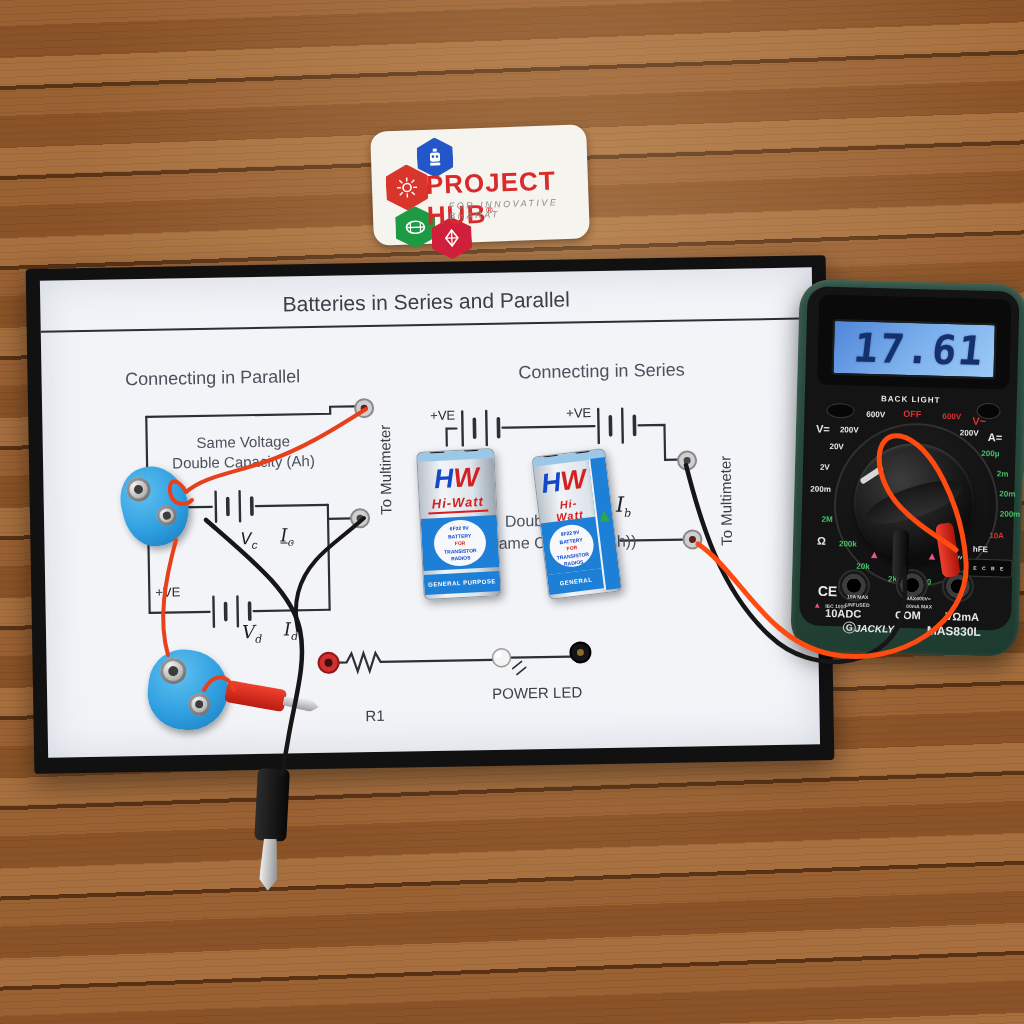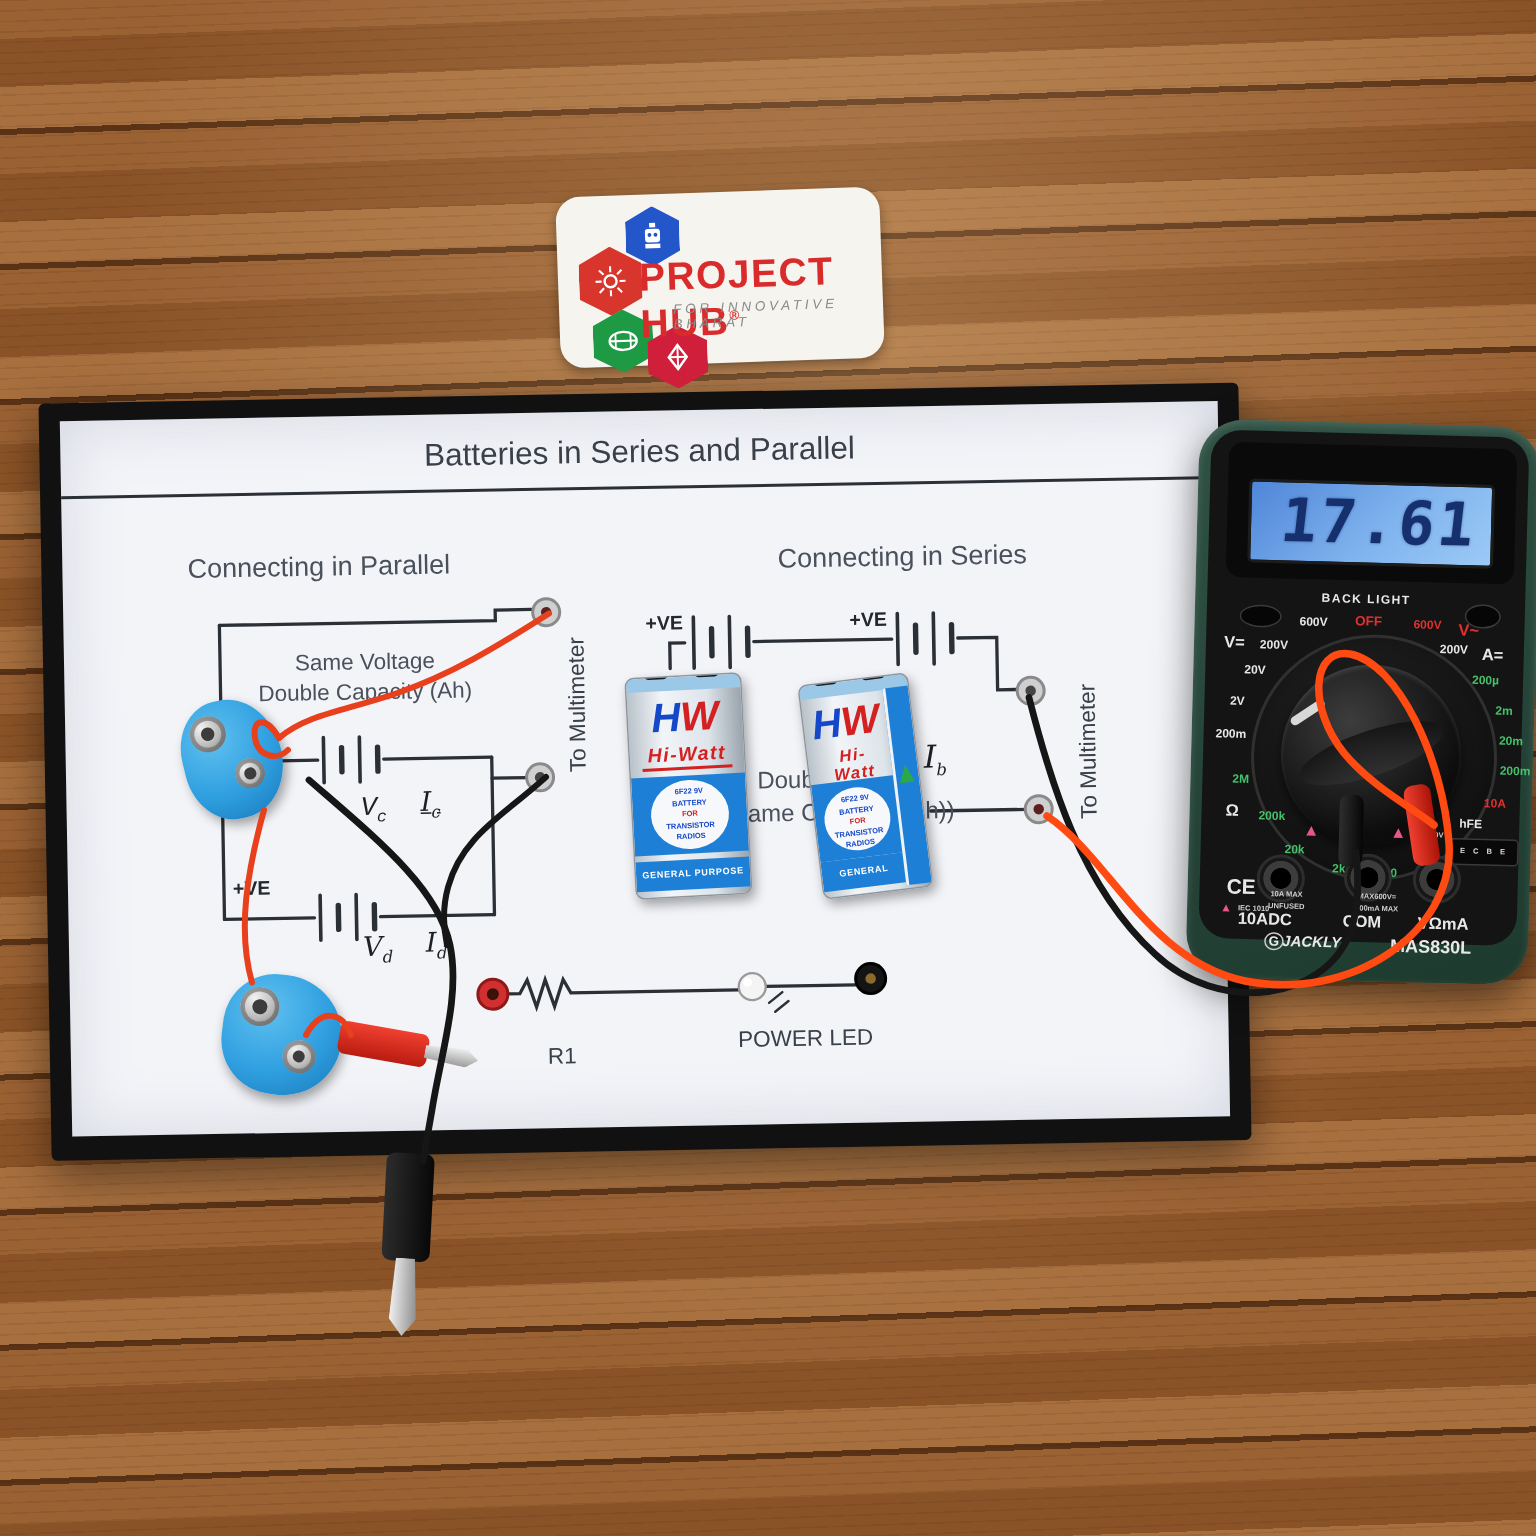--- a/index.html
+++ b/index.html
@@ -23,21 +23,21 @@
     letter-spacing:2.5px;font-style:italic;}
   
   #board{left:30px;top:262px;width:800px;height:505px;transform:rotate(-1deg);
     background:#111;border-radius:4px;box-shadow:0 10px 30px rgba(0,0,0,.45);z-index:1;}
   #paper{position:absolute;left:14px;top:12px;right:14px;bottom:16px;background:#f3f4f8;
     box-shadow:inset 0 0 40px rgba(120,130,160,.25);}
   #paper .title{position:absolute;left:0;top:16px;width:100%;text-align:center;
     color:#3a4049;font-size:21px;border-bottom:2px solid #2b2f36;padding-bottom:10px;}
   .bh{position:absolute;color:#4a515c;font-size:18px;text-align:center;}
   .note{position:absolute;color:#4a515c;font-size:15px;text-align:center;line-height:1.35;}
-  .pos{position:absolute;color:#23272e;font-size:13px;font-weight:bold;}
+  .pos{position:absolute;color:#23272e;font-size:13px;font-weight:normal;}
   .math{position:absolute;font-family:"DejaVu Serif",serif;font-style:italic;font-size:18px;color:#1c1f24;}
   .math sub{font-size:11px;}
   .rot{position:absolute;color:#3a4049;font-size:15px;white-space:nowrap;
     transform:translate(-50%,-50%) rotate(-90deg);}
   .small-label{position:absolute;color:#3a4049;font-size:15px;}
   #board svg{position:absolute;left:0;top:0;}
   
   .battery{width:76px;height:146px;border-radius:6px;z-index:2;
     background:linear-gradient(90deg,#b9c2ca,#f2f5f8 30%,#dde4ea 70%,#9aa4ad);
     border:1px solid #8d969e;box-shadow:2px 4px 8px rgba(0,0,0,.35);overflow:hidden;}
@@ -247,21 +247,21 @@
 
       <div class="pos" style="left:388px;top:134px;">+VE</div>
       <div class="pos" style="left:524px;top:134px;">+VE</div>
       <div class="math" style="left:438px;top:218px;font-size:21px;"><span>I</span><sub>a</sub></div>
       <div class="math" style="left:572px;top:222px;font-size:21px;"><span>I</span><sub>b</sub></div>
       <div class="note" style="left:395px;top:238px;width:240px;font-size:16px;">
         <span>Double Voltage</span><br><span>(Same Capacity (Ah))</span>
       </div>
       <div class="rot" style="left:682px;top:232px;">To Multimeter</div>
 
-      <div class="small-label" style="left:318px;top:421px;">R1</div>
+      <div class="small-label" style="left:318px;top:432px;">R1</div>
       <div class="small-label" style="left:420px;top:412px;width:140px;text-align:center;">POWER LED</div>
     </div>
   </div>
 
   <div class="clip" style="left:122px;top:466px;width:66px;height:80px;transform:rotate(-14deg);">
     <div class="snap" style="left:9px;top:8px;width:24px;height:24px;"></div>
     <div class="snap" style="left:32px;top:42px;width:20px;height:20px;"></div>
   </div>
   <div class="clip" style="left:148px;top:650px;width:80px;height:80px;transform:rotate(7deg);">
     <div class="snap" style="left:10px;top:10px;width:26px;height:26px;"></div>

